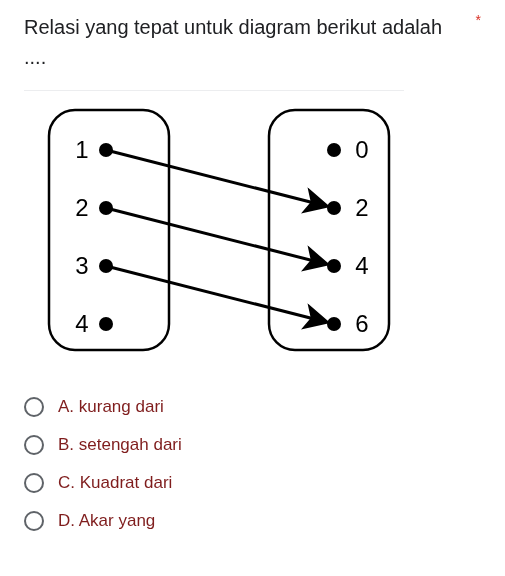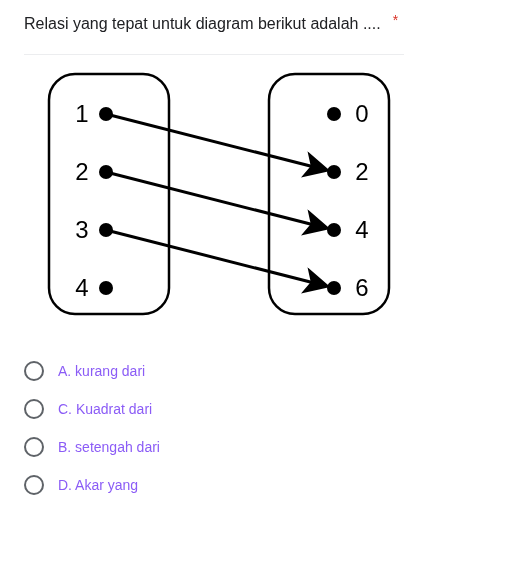--- a/index.html
+++ b/index.html
@@ -12,21 +12,21 @@
       color: #202124;
       position: relative;
     }
     .question-row {
       display: flex;
       align-items: flex-start;
       gap: 8px;
       margin-bottom: 4px;
     }
     .question-text {
-      font-size: 16px;
+      font-size: 20px;
       line-height: 1.5;
       color: #202124;
     }
     .required {
       color: #d93025;
       font-size: 14px;
       margin-left: 4px;
     }
     .diagram-wrap {
       margin-top: 18px;
@@ -47,22 +47,22 @@
     }
     .radio {
       width: 20px;
       height: 20px;
       border: 2px solid #5f6368;
       border-radius: 50%;
       flex-shrink: 0;
       background: #fff;
     }
     .option-label {
-      font-size: 14px;
-      color: #8b5cf6;
+      font-size: 17px;
+      color: #7f1d1d;
     }
   </style>
 </head>
 <body>
 
 <div class="question-row">
   <span class="question-text">Relasi yang tepat untuk diagram berikut adalah ....</span>
   <span class="required">*</span>
 </div>
 
@@ -107,23 +107,23 @@
   </svg>
 </div>
 
 <div class="options">
   <label class="option">
     <span class="radio"></span>
     <span class="option-label">A.  kurang dari</span>
   </label>
   <label class="option">
     <span class="radio"></span>
-    <span class="option-label">C. Kuadrat dari</span>
+    <span class="option-label">B.  setengah dari</span>
   </label>
   <label class="option">
     <span class="radio"></span>
-    <span class="option-label">B.  setengah dari</span>
+    <span class="option-label">C. Kuadrat dari</span>
   </label>
   <label class="option">
     <span class="radio"></span>
     <span class="option-label">D. Akar yang</span>
   </label>
 </div>
 
 </body></html>

